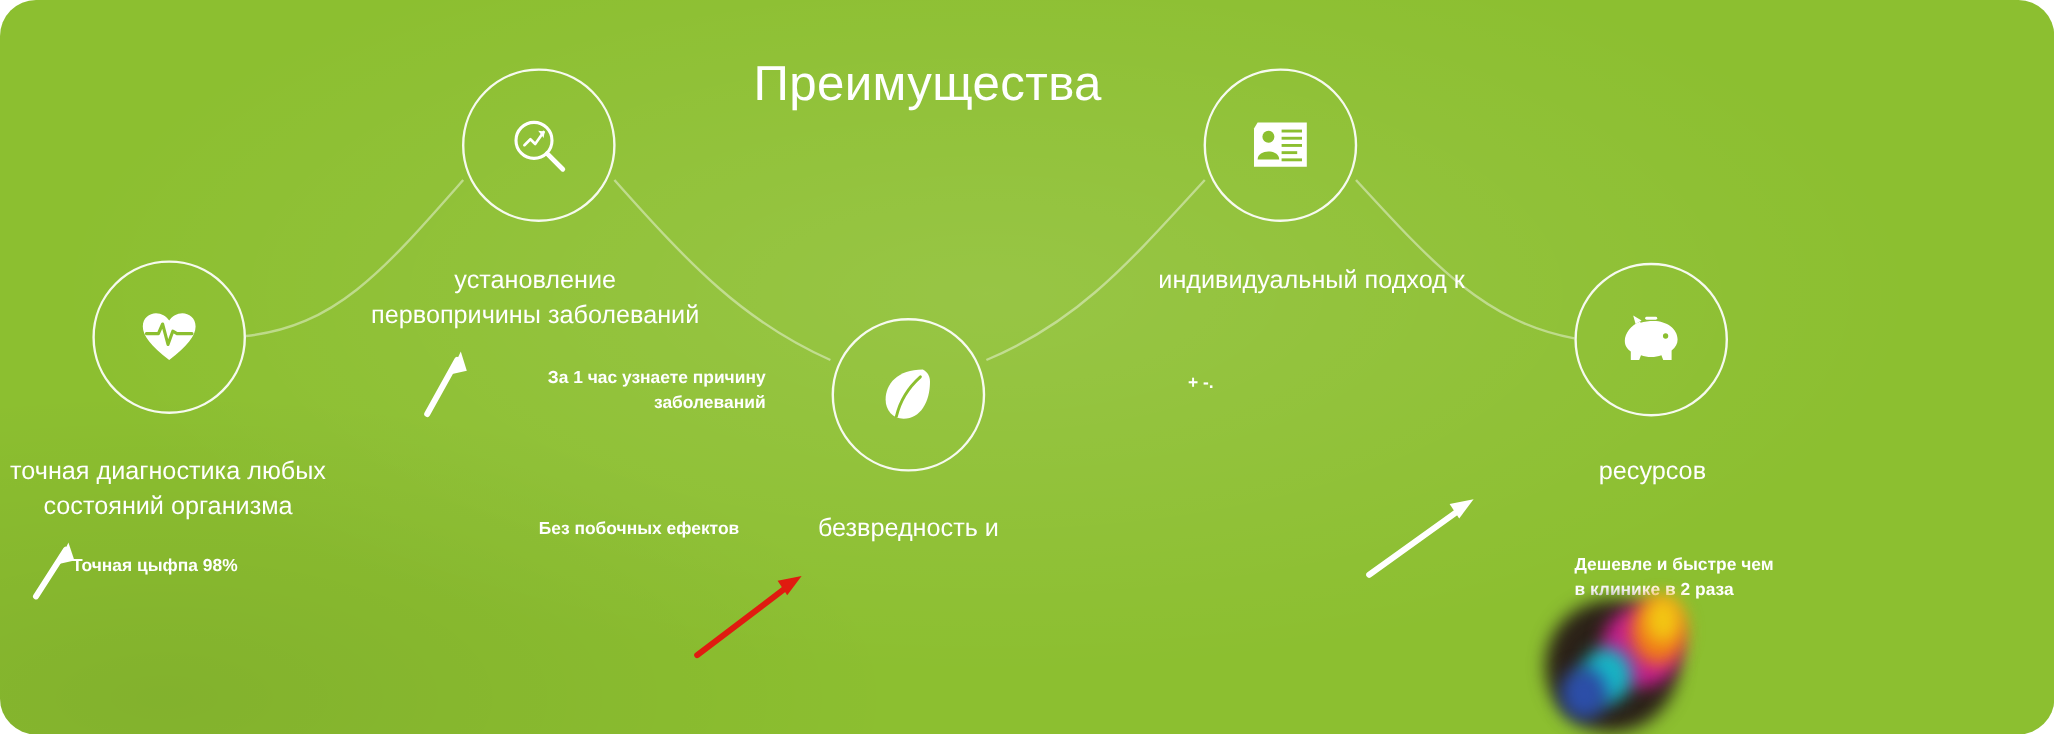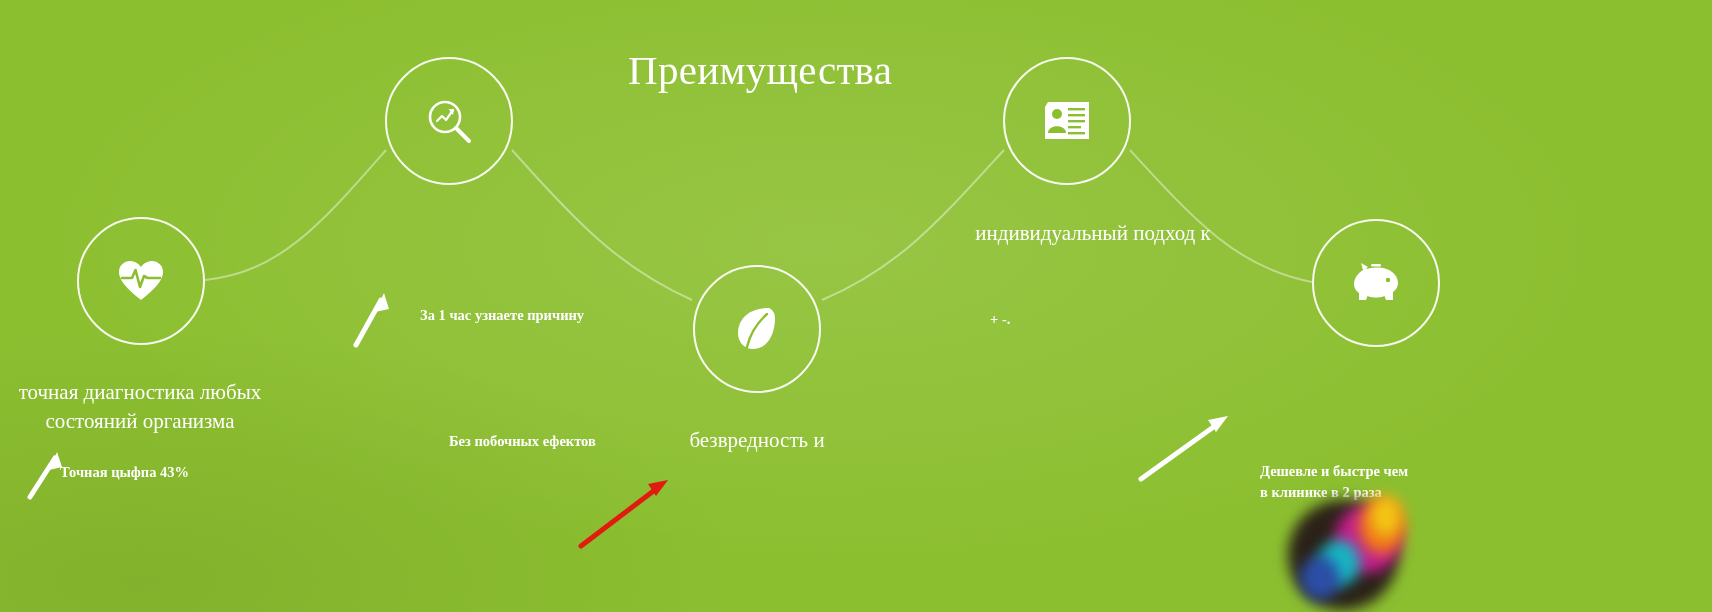--- a/index.html
+++ b/index.html
@@ -6,21 +6,22 @@
     margin: 0;
     padding: 0;
     background: #ffffff;
   }
   #stage {
     position: relative;
     width: 1712px;
     height: 612px;
     overflow: hidden;
     background: #8cbf30;
-    font-family: Liberation Serif, serif;
+    font-family: Liberation Sans, sans-serif;
+    border-radius: 30px;
     -webkit-font-smoothing: antialiased;
   }
   
   #stage::before {
     content: "";
     position: absolute;
     inset: 0;
     background:
       radial-gradient(ellipse 70% 80% at 48% 40%, rgba(255,255,255,0.10), rgba(255,255,255,0) 65%),
       radial-gradient(ellipse 60% 70% at 8% 95%, rgba(0,0,0,0.07), rgba(0,0,0,0) 60%);
@@ -162,50 +163,56 @@
         <rect x="20" y="2" width="10" height="2.4" rx="1.2" fill="#ffffff"></rect>
       </svg>
     </span>
   </div>
 
   <div class="caption" style="left:-5px; top:378px; width:290px;">
     <div>точная диагностика любых</div>
     <div>состояний организма</div>
   </div>
 
+  <div class="caption" style="left:296px; top:219px; width:300px;">
+    <div>установление</div>
+    <div>первопричины заболеваний</div>
+  </div>
 
   <div class="caption" style="left:628px; top:426px; width:258px;">
     <div>безвредность и</div>
   </div>
 
   <div class="caption" style="left:943px; top:219px; width:300px;">
     <div>индивидуальный подход к</div>
   </div>
 
   <div class="caption" style="left:1227px; top:378px; width:300px;">
+    <div>ресурсов</div>
   </div>
 
   <div class="annot" style="left:60px; top:462px; width:230px;">
-    <div>Точная цыфпа 43%</div>
+    <div>Точная цыфпа 98%</div>
     <div></div>
   </div>
 
-  <div class="annot" style="left:420px; top:305px; width:230px;">
+  <div class="annot" style="left:408px; top:305px; width:230px;text-align:right;">
     <div>За 1 час узнаете причину</div>
+    <div>заболеваний</div>
   </div>
 
   <div class="annot" style="left:449px; top:431px; width:220px;">
     <div>Без побочных ефектов</div>
   </div>
 
   <div class="annot" style="left:990px; top:309px; width:120px;">
     <div>+ -.</div>
   </div>
 
-  <div class="annot" style="left:1260px; top:461px; width:250px;">
+  <div class="annot" style="left:1312px; top:461px; width:250px;">
     <div>Дешевле и быстре чем</div>
     <div>в клинике в 2 раза</div>
   </div>
 
   <svg class="svg-layer" viewBox="0 0 1712 612">
 
     <g>
       <path d="M30 497 L 55 458" stroke="#ffffff" stroke-width="5" stroke-linecap="round" fill="none"></path>
       <path d="M57 452 L 49 470 L 62 467 Z" fill="#ffffff"></path>
     </g>

